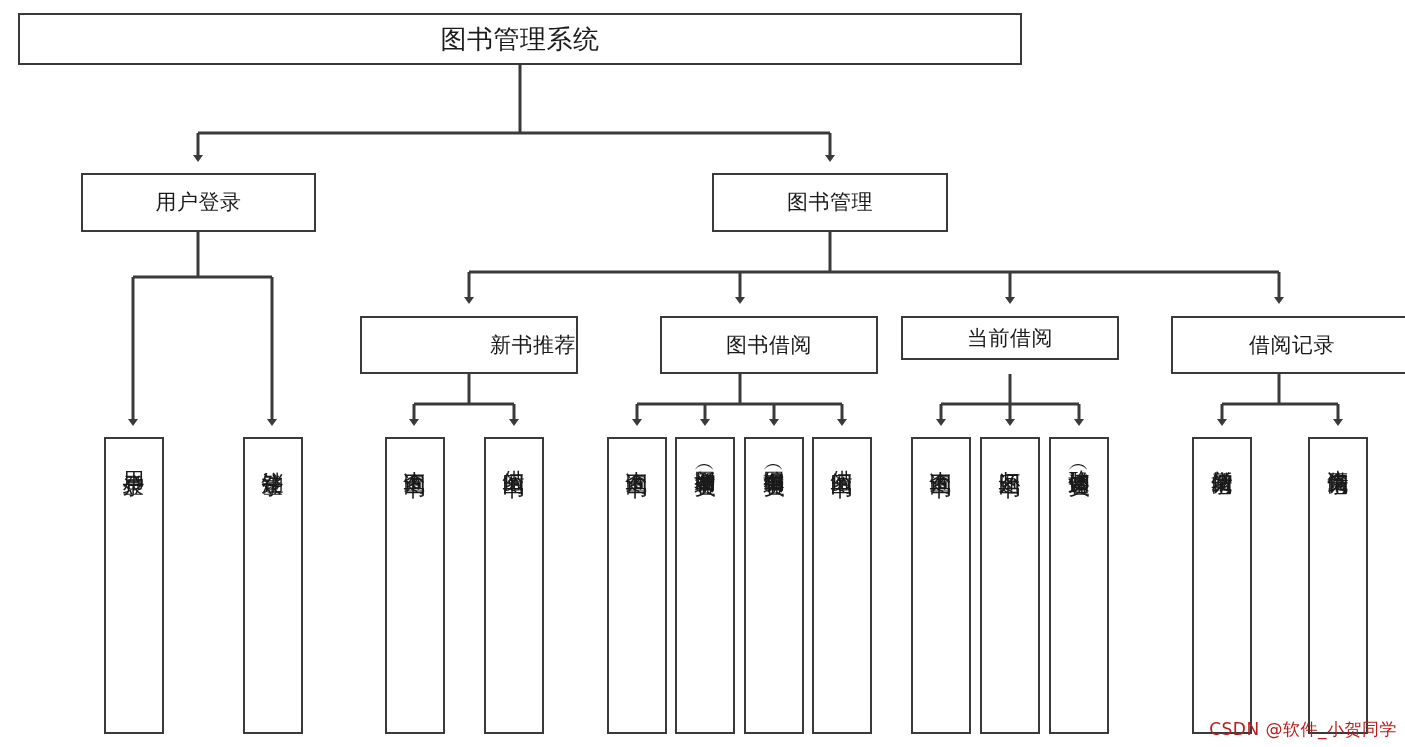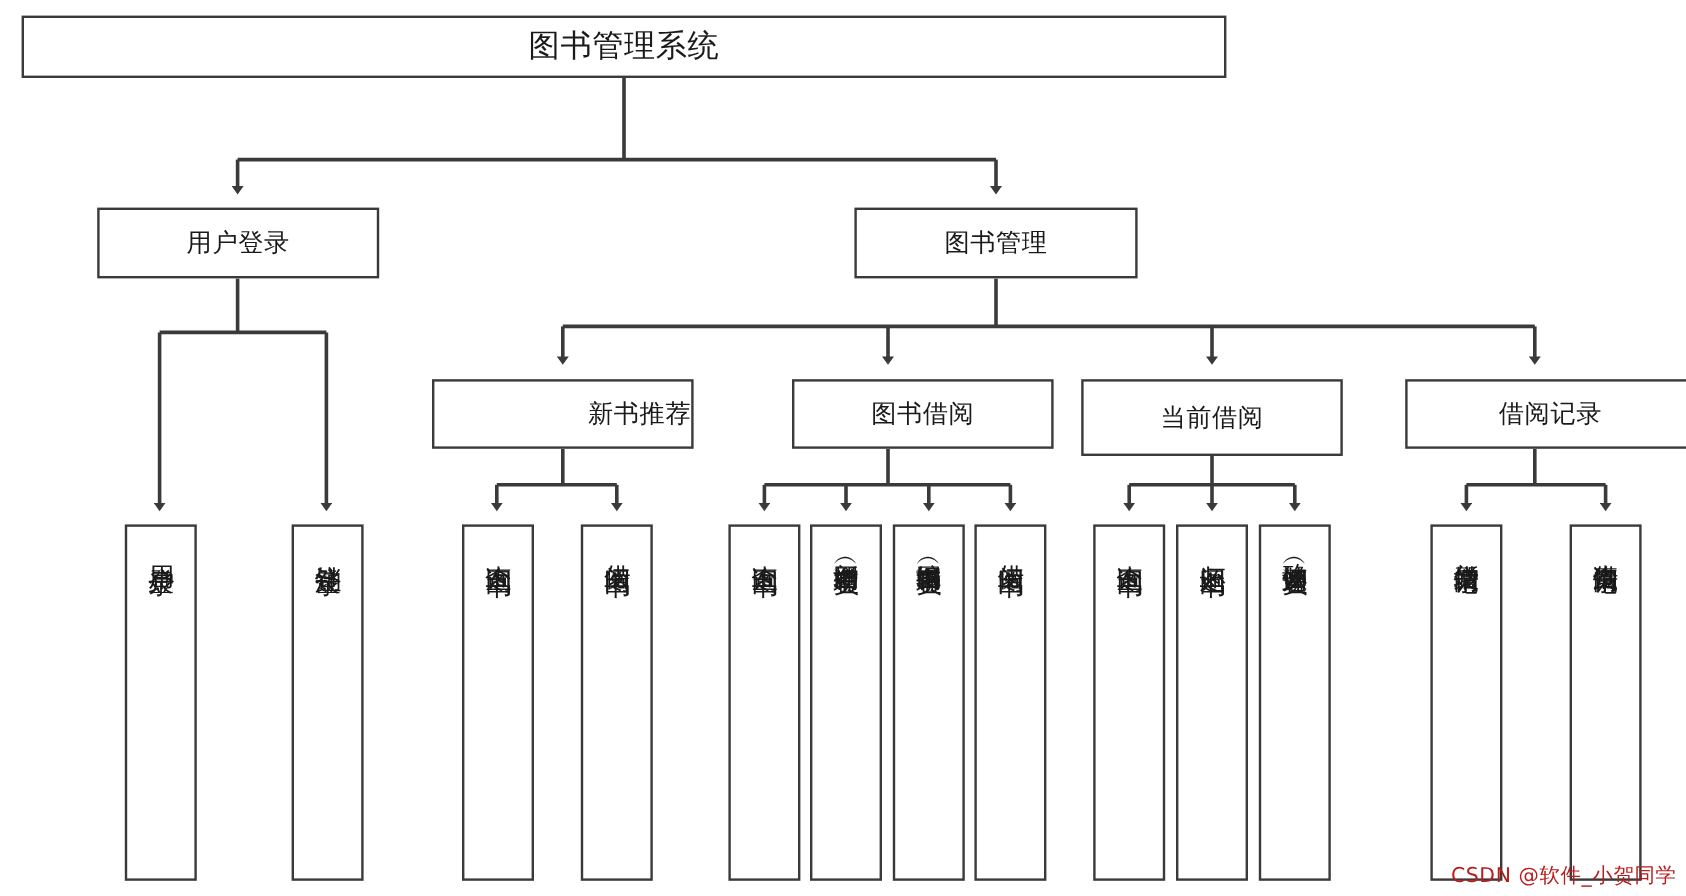--- a/index.html
+++ b/index.html
@@ -144,21 +144,21 @@
   <div class="node horizontal" style="left:712px; top:173px; width:236px; height:59px;">
     <span class="label">图书管理</span>
   </div>
 
   <div class="node horizontal" style="left:360px; top:316px; width:218px; height:58px;justify-content:flex-end;">
     <span class="label">新书推荐</span>
   </div>
   <div class="node horizontal" style="left:631px; top:316px; width:218px; height:58px;margin-left:29px;">
     <span class="label">图书借阅</span>
   </div>
-  <div class="node horizontal" style="left:901px; top:316px; width:218px; height:64px;">
+  <div class="node horizontal" style="left:901px; top:316px; width:218px; height:44px;">
     <span class="label">当前借阅</span>
   </div>
   <div class="node horizontal" style="left:1171px; top:316px; width:242px; height:58px;">
     <span class="label">借阅记录</span>
   </div>
 
   <div class="node vertical" style="left:104px; top:437px; width:60px; height:297px;">
     <span class="label">用户登录</span>
   </div>
   <div class="node vertical" style="left:243px; top:437px; width:60px; height:297px;">

